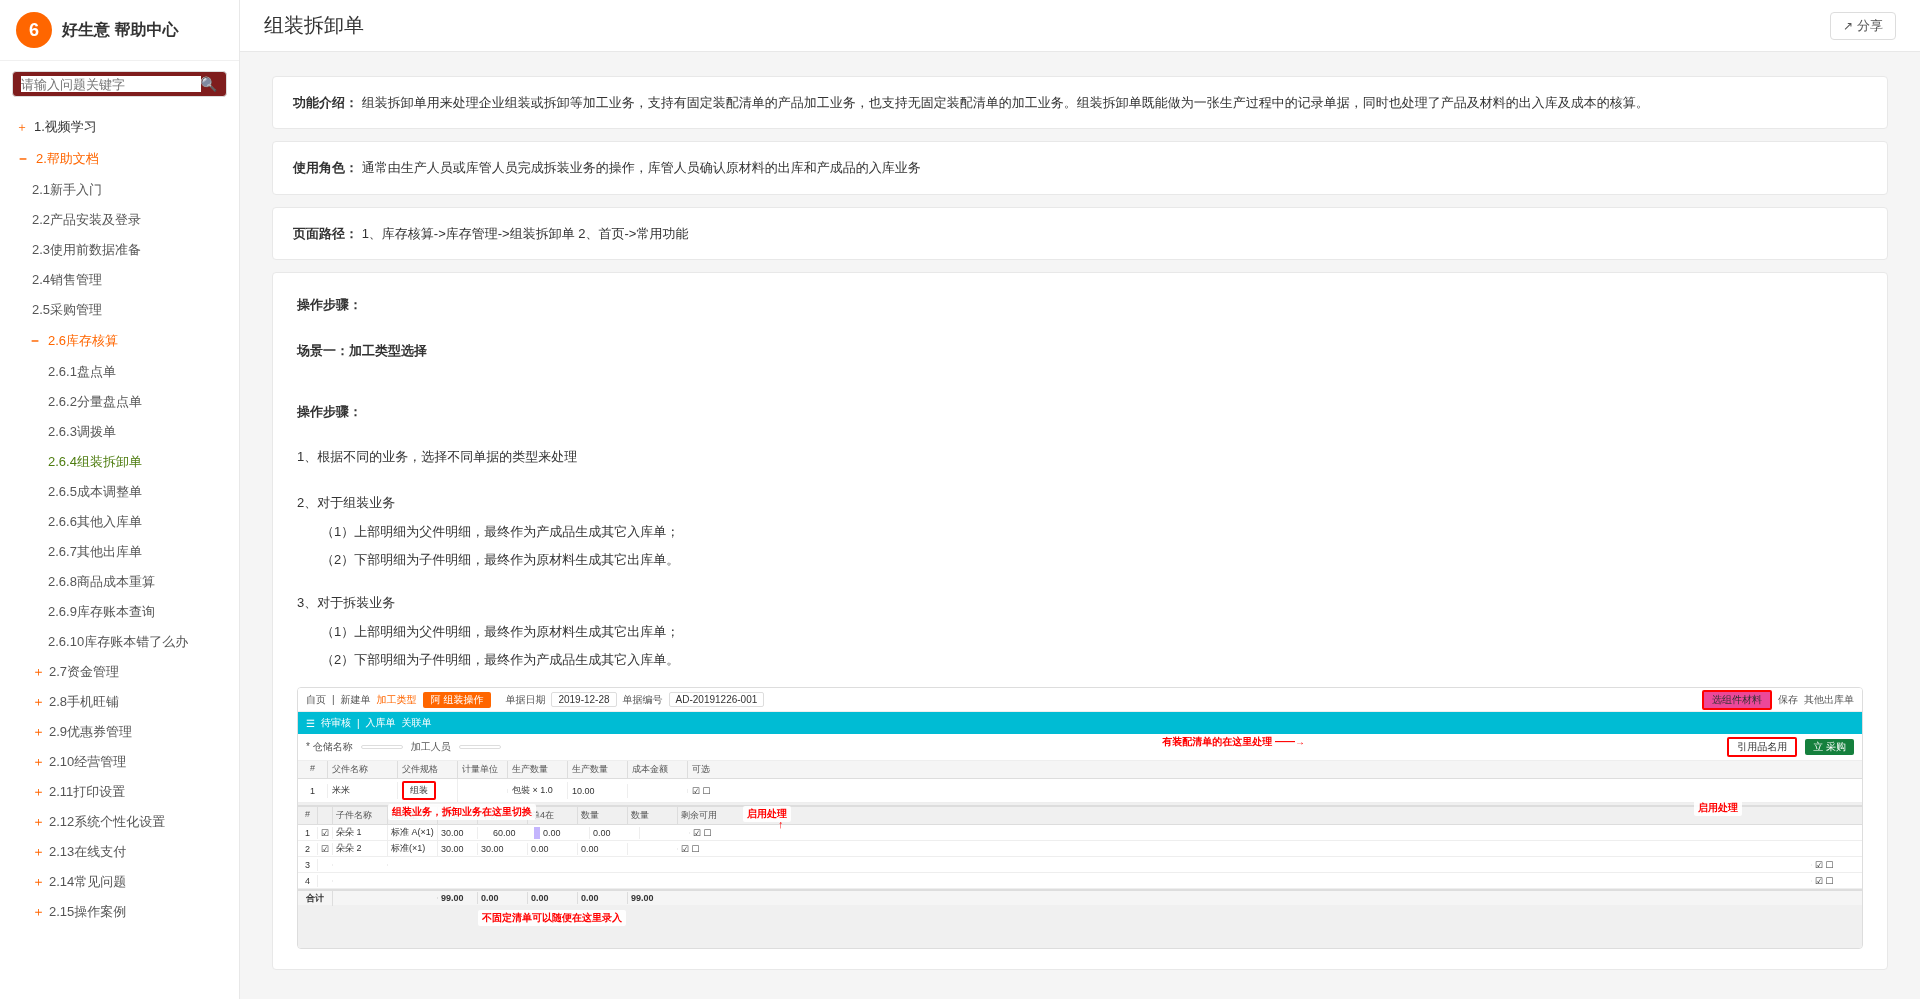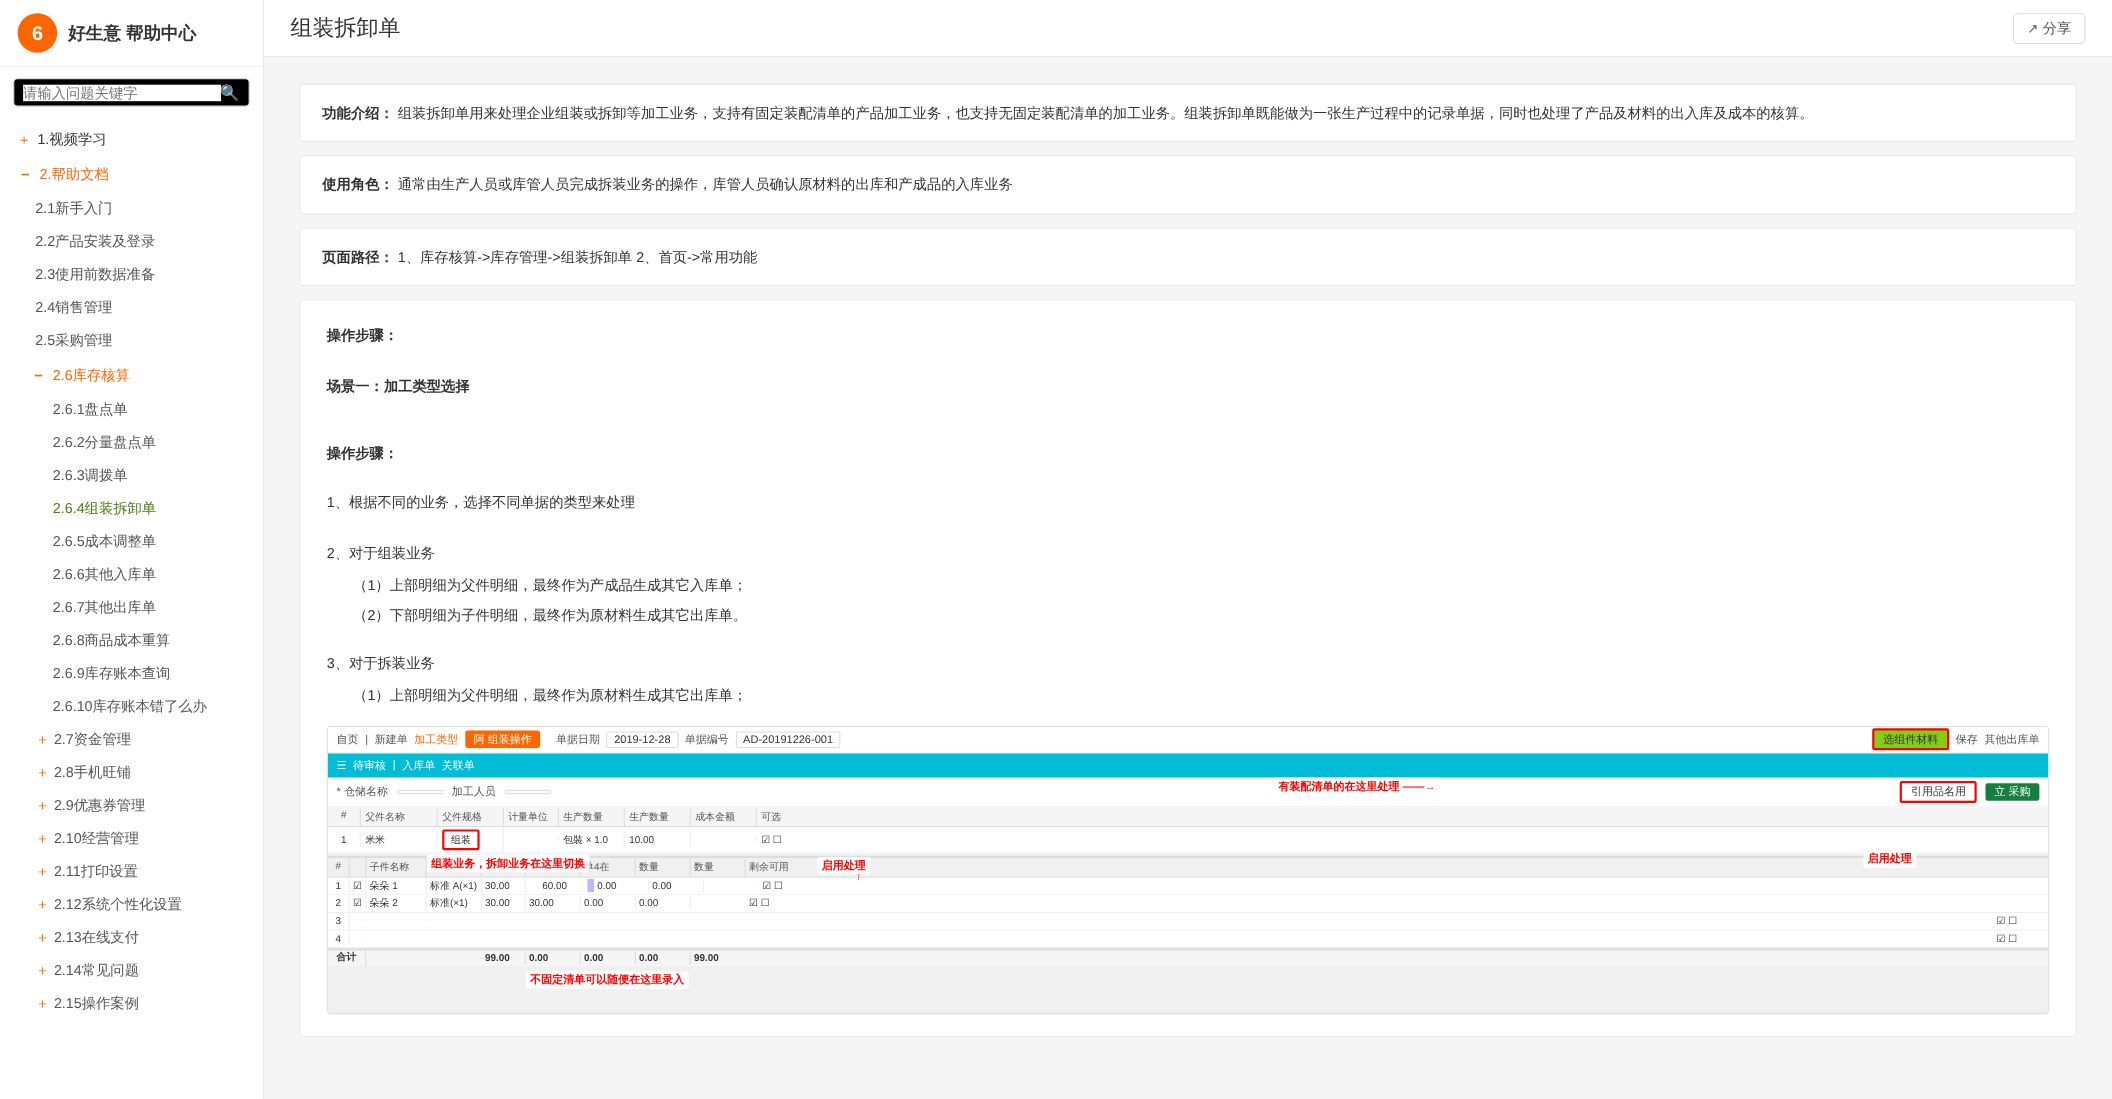--- a/index.html
+++ b/index.html
@@ -36,25 +36,24 @@
       flex-shrink: 0;
     }
     .sidebar-title {
       font-size: 16px;
       font-weight: bold;
       color: #333;
     }
     .search-box {
       margin: 10px 12px;
       display: flex;
-      align-items: center;
       border: 1px solid #ddd;
       border-radius: 4px;
       padding: 4px 8px;
-      background: #000000;
+      background: #7f1d1d;
     }
     .search-box input {
       border: none;
       outline: none;
       font-size: 13px;
       flex: 1;
       color: #999;
     }
     .search-icon-btn {
       color: #999;
@@ -305,40 +304,41 @@
       <p><strong>操作步骤：</strong></p>
       <br>
       <p>1、根据不同的业务，选择不同单据的类型来处理</p>
       <br>
       <p>2、对于组装业务</p>
       <div class="sub-step">（1）上部明细为父件明细，最终作为产成品生成其它入库单；</div>
       <div class="sub-step">（2）下部明细为子件明细，最终作为原材料生成其它出库单。</div>
       <br>
       <p>3、对于拆装业务</p>
       <div class="sub-step">（1）上部明细为父件明细，最终作为原材料生成其它出库单；</div>
+      <div class="sub-step">（2）下部明细为子件明细，最终作为产成品生成其它入库单。</div>
 
       
       <div class="screenshot-container" style="margin-top:16px; border:1px solid #ddd; border-radius:4px; overflow:hidden;">
         <div style="width:100%; height:260px; background:#f0f0f0; position:relative; overflow:hidden; font-family: 'Microsoft YaHei', Arial, sans-serif;">
 
 
           <div style="height:24px; background:#fff; display:flex; align-items:center; padding:0 8px; gap:6px; border-bottom:1px solid #eee;">
             <span style="font-size:10px;color:#555;">自页</span>
             <span style="font-size:10px;color:#555;">|</span>
             <span style="font-size:10px;color:#555;">新建单</span>
             <span style="font-size:10px;color:#f60;">加工类型</span>
             <div style="background:#f60;color:#fff;border-radius:2px;padding:1px 8px;font-size:10px;display:inline-block;">阿 组装操作</div>
             <span style="font-size:10px;color:#555;margin-left:8px;">单据日期</span>
             <span style="border:1px solid #ddd;border-radius:2px;padding:1px 6px;font-size:10px;color:#333;">2019-12-28</span>
             <span style="font-size:10px;color:#555;">单据编号</span>
             <span style="border:1px solid #ddd;border-radius:2px;padding:1px 6px;font-size:10px;color:#333;">AD-20191226-001</span>
 
             <span style="flex:1;"></span>
             <div style="position:relative; display:inline-flex; align-items:center; gap:4px;">
-              <div style="border:2px solid red;border-radius:2px;padding:1px 8px;font-size:10px;color:#333;background:#84cc16;">选组件材料</div>
+              <div style="border:2px solid red;border-radius:2px;padding:1px 8px;font-size:10px;color:#333;background:#ec4899;">选组件材料</div>
             </div>
             <span style="font-size:10px;color:#555;">保存</span>
             <span style="font-size:10px;color:#555;">其他出库单</span>
           </div>
 
           <div style="position:absolute; top:46px; left:55%; color:red; font-size:10px; font-weight:bold; background:rgba(255,255,255,0.9); padding:1px 4px; border-radius:2px;">有装配清单的在这里处理 ——→</div>
 
           <div style="height:22px; background:#00bcd4; display:flex; align-items:center; padding:0 8px; gap:6px; color:#fff; font-size:10px;">
             <span>☰</span>
             <span>待审核</span>

